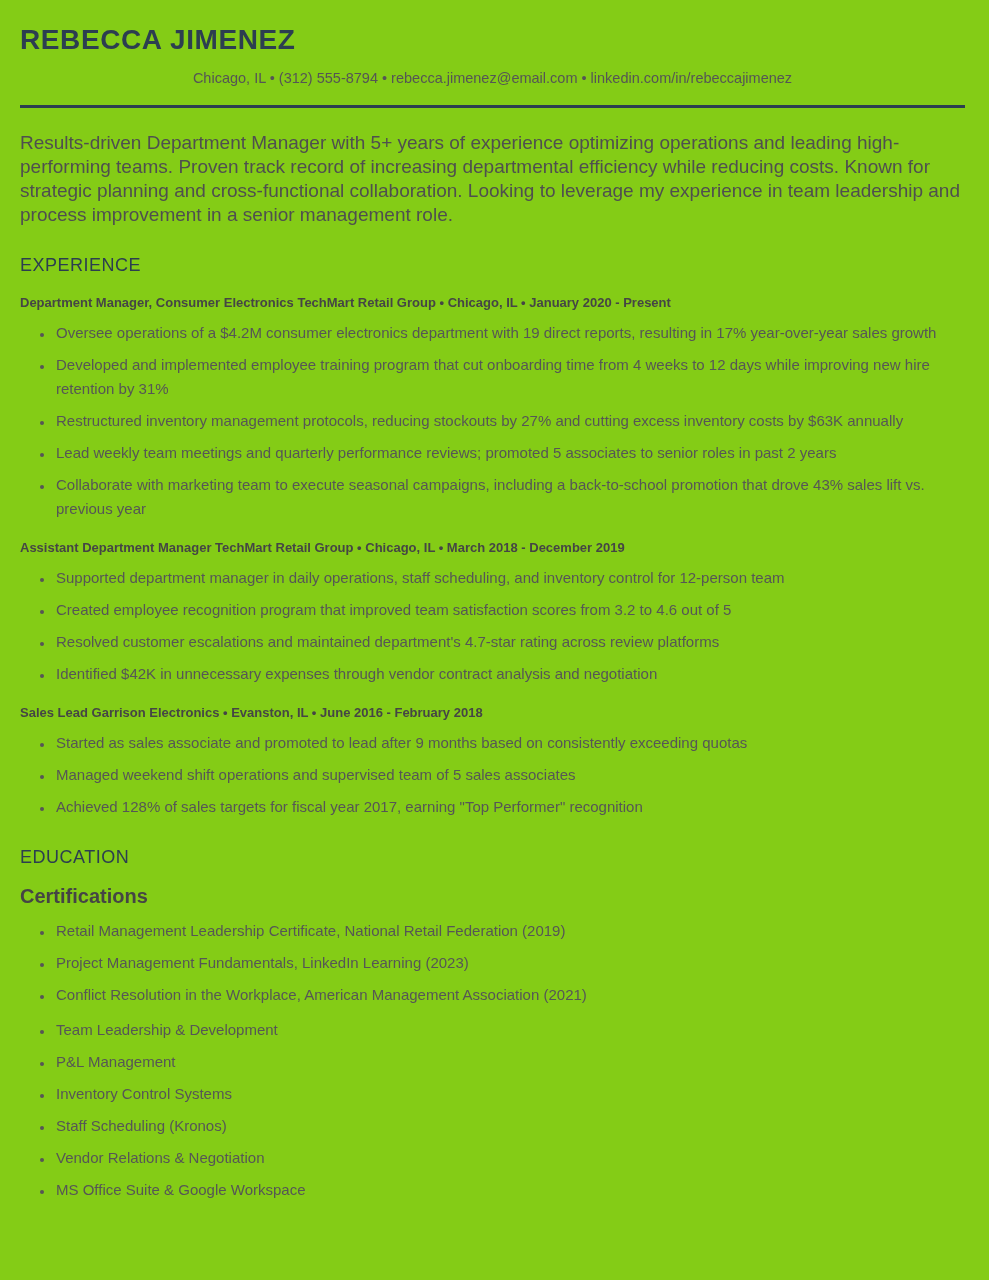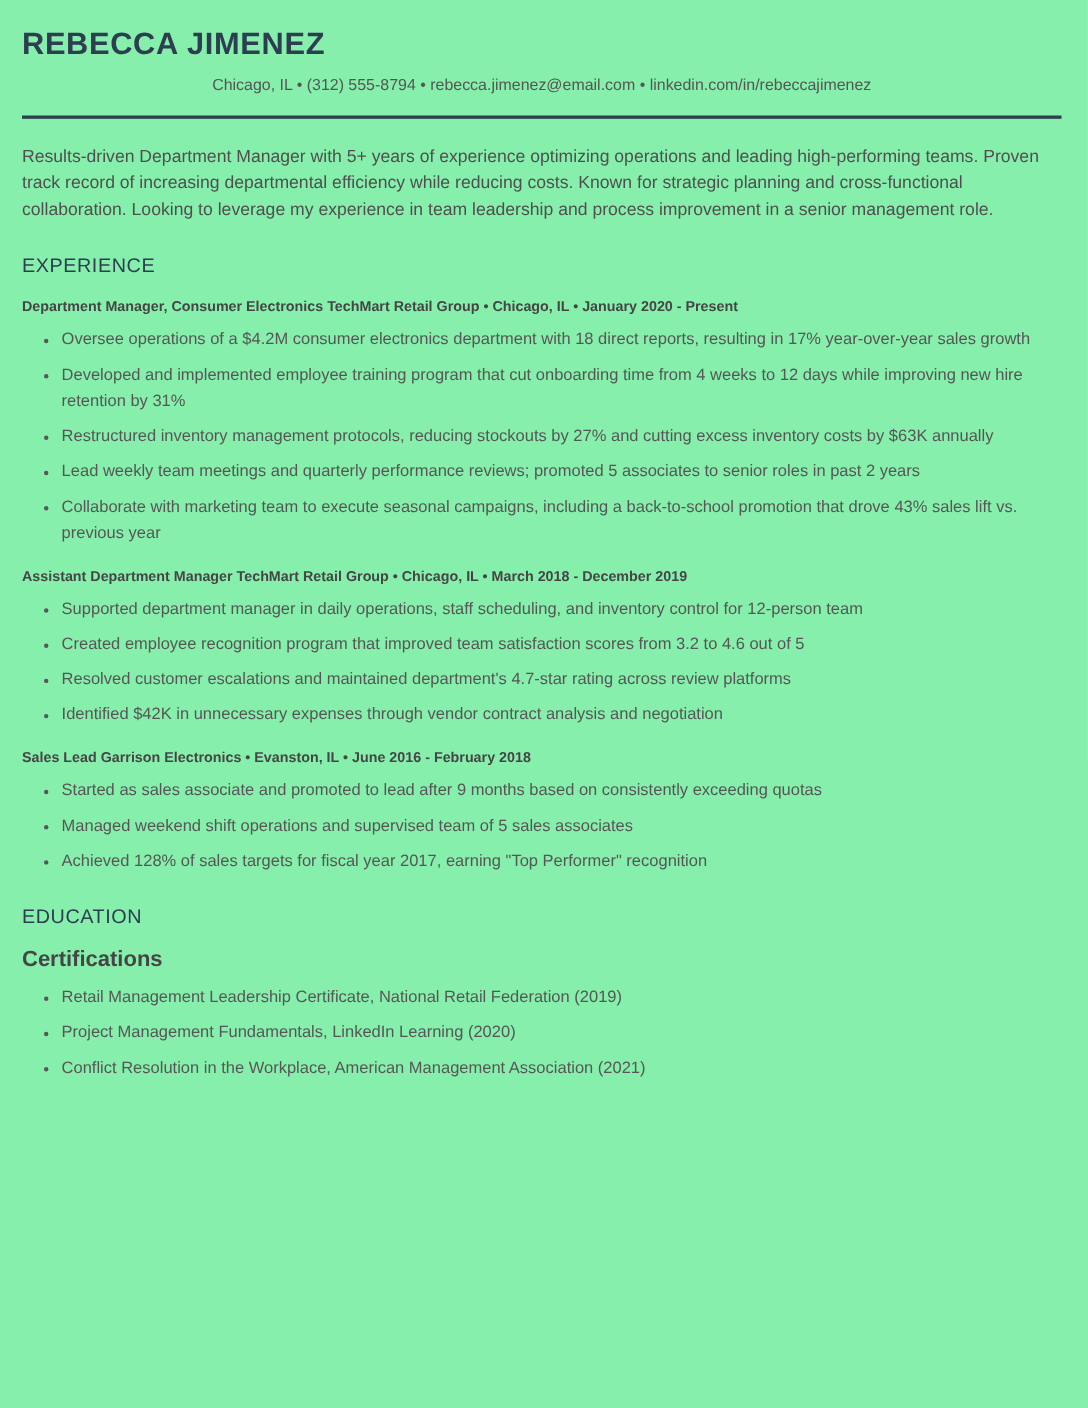--- a/index.html
+++ b/index.html
@@ -12,21 +12,21 @@
   body {
     width: 989px;
     height: 1280px;
     overflow: hidden;
   }
   .page {
     width: 989px;
     height: 1280px;
     padding: 23px 24px 0 20px;
     overflow: hidden;
-    background: #86efac;
+    background: #84cc16;
   }
   .name {
     margin: 2px 0 0 0;
     font-size: 28px;
     font-weight: bold;
     letter-spacing: 0.6px;
     line-height: 1.05;
     color: #2c3e50;
   }
   .contact {
@@ -36,21 +36,21 @@
     text-align: center;
   }
   .divider {
     margin: 19px 0 0 0;
     border: none;
     height: 3px;
     background: #2c3e50;
   }
   .summary {
     margin: 23px 0 0 0;
-    font-size: 16px;
+    font-size: 19px;
     line-height: 24px;
     color: #4f4f4f;
   }
   .section-title {
     margin: 28px 0 0 0;
     font-size: 18px;
     font-weight: normal;
     letter-spacing: 0.5px;
     color: #2c3e50;
   }
@@ -96,21 +96,21 @@
 
   <p class="summary">Results-driven Department Manager with 5+ years of experience optimizing operations and leading high-performing teams. Proven track record of increasing departmental efficiency while reducing costs. Known for strategic planning and cross-functional collaboration. Looking to leverage my experience in team leadership and process improvement in a senior management role.</p>
 
   <section>
     <h2 class="section-title">EXPERIENCE</h2>
 
     <div class="job">
       <h3 class="job-heading">Department Manager, Consumer Electronics TechMart Retail Group • Chicago, IL • January 2020 - Present</h3>
       <ul class="bullets">
 
-      <li>Oversee operations of a $4.2M consumer electronics department with 18 direct reports, resulting in 17% year-over-year sales growth</li>
+      <li>Oversee operations of a $4.2M consumer electronics department with 19 direct reports, resulting in 17% year-over-year sales growth</li>
           <li>Developed and implemented employee training program that cut onboarding time from 4 weeks to 12 days while improving new hire retention by 31%</li>
           <li>Restructured inventory management protocols, reducing stockouts by 27% and cutting excess inventory costs by $63K annually</li>
           <li>Lead weekly team meetings and quarterly performance reviews; promoted 5 associates to senior roles in past 2 years</li>
           <li>Collaborate with marketing team to execute seasonal campaigns, including a back-to-school promotion that drove 43% sales lift vs. previous year</li>
         </ul>
     </div>
 
     <div class="job">
       <h3 class="job-heading">Assistant Department Manager TechMart Retail Group • Chicago, IL • March 2018 - December 2019</h3>
       <ul class="bullets">
@@ -132,21 +132,30 @@
         </ul>
     </div>
   </section>
 
   <section>
     <h2 class="section-title">EDUCATION</h2>
     <h3 class="sub-heading">Certifications</h3>
     <ul class="bullets">
 
     <li>Retail Management Leadership Certificate, National Retail Federation (2019)</li>
-        <li>Project Management Fundamentals, LinkedIn Learning (2020)</li>
+        <li>Project Management Fundamentals, LinkedIn Learning (2023)</li>
         <li>Conflict Resolution in the Workplace, American Management Association (2021)</li>
       </ul>
   </section>
 
   <section>
+    <ul class="bullets">
+
+    <li>Team Leadership &amp; Development</li>
+        <li>P&amp;L Management</li>
+        <li>Inventory Control Systems</li>
+        <li>Staff Scheduling (Kronos)</li>
+        <li>Vendor Relations &amp; Negotiation</li>
+        <li>MS Office Suite &amp; Google Workspace</li>
+      </ul>
   </section>
 
 </div>
 
 </body></html>

